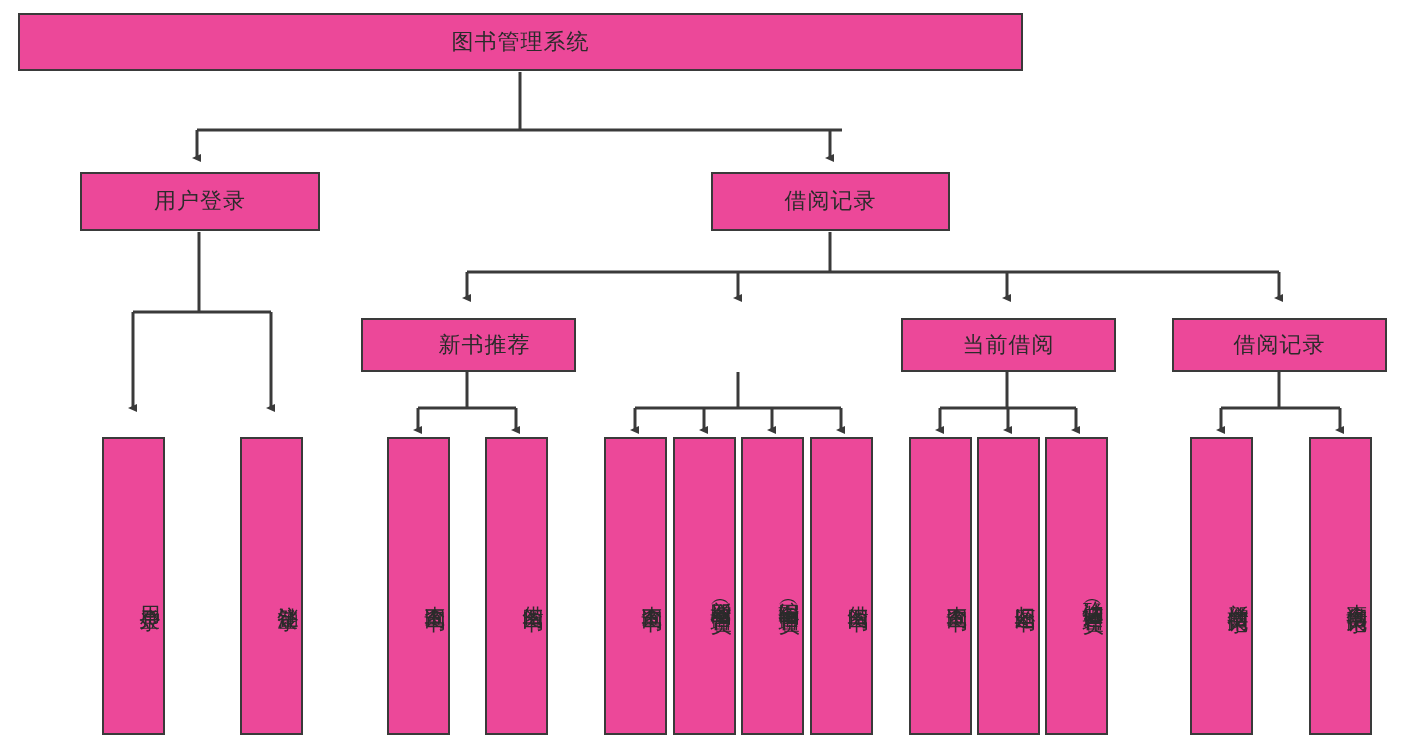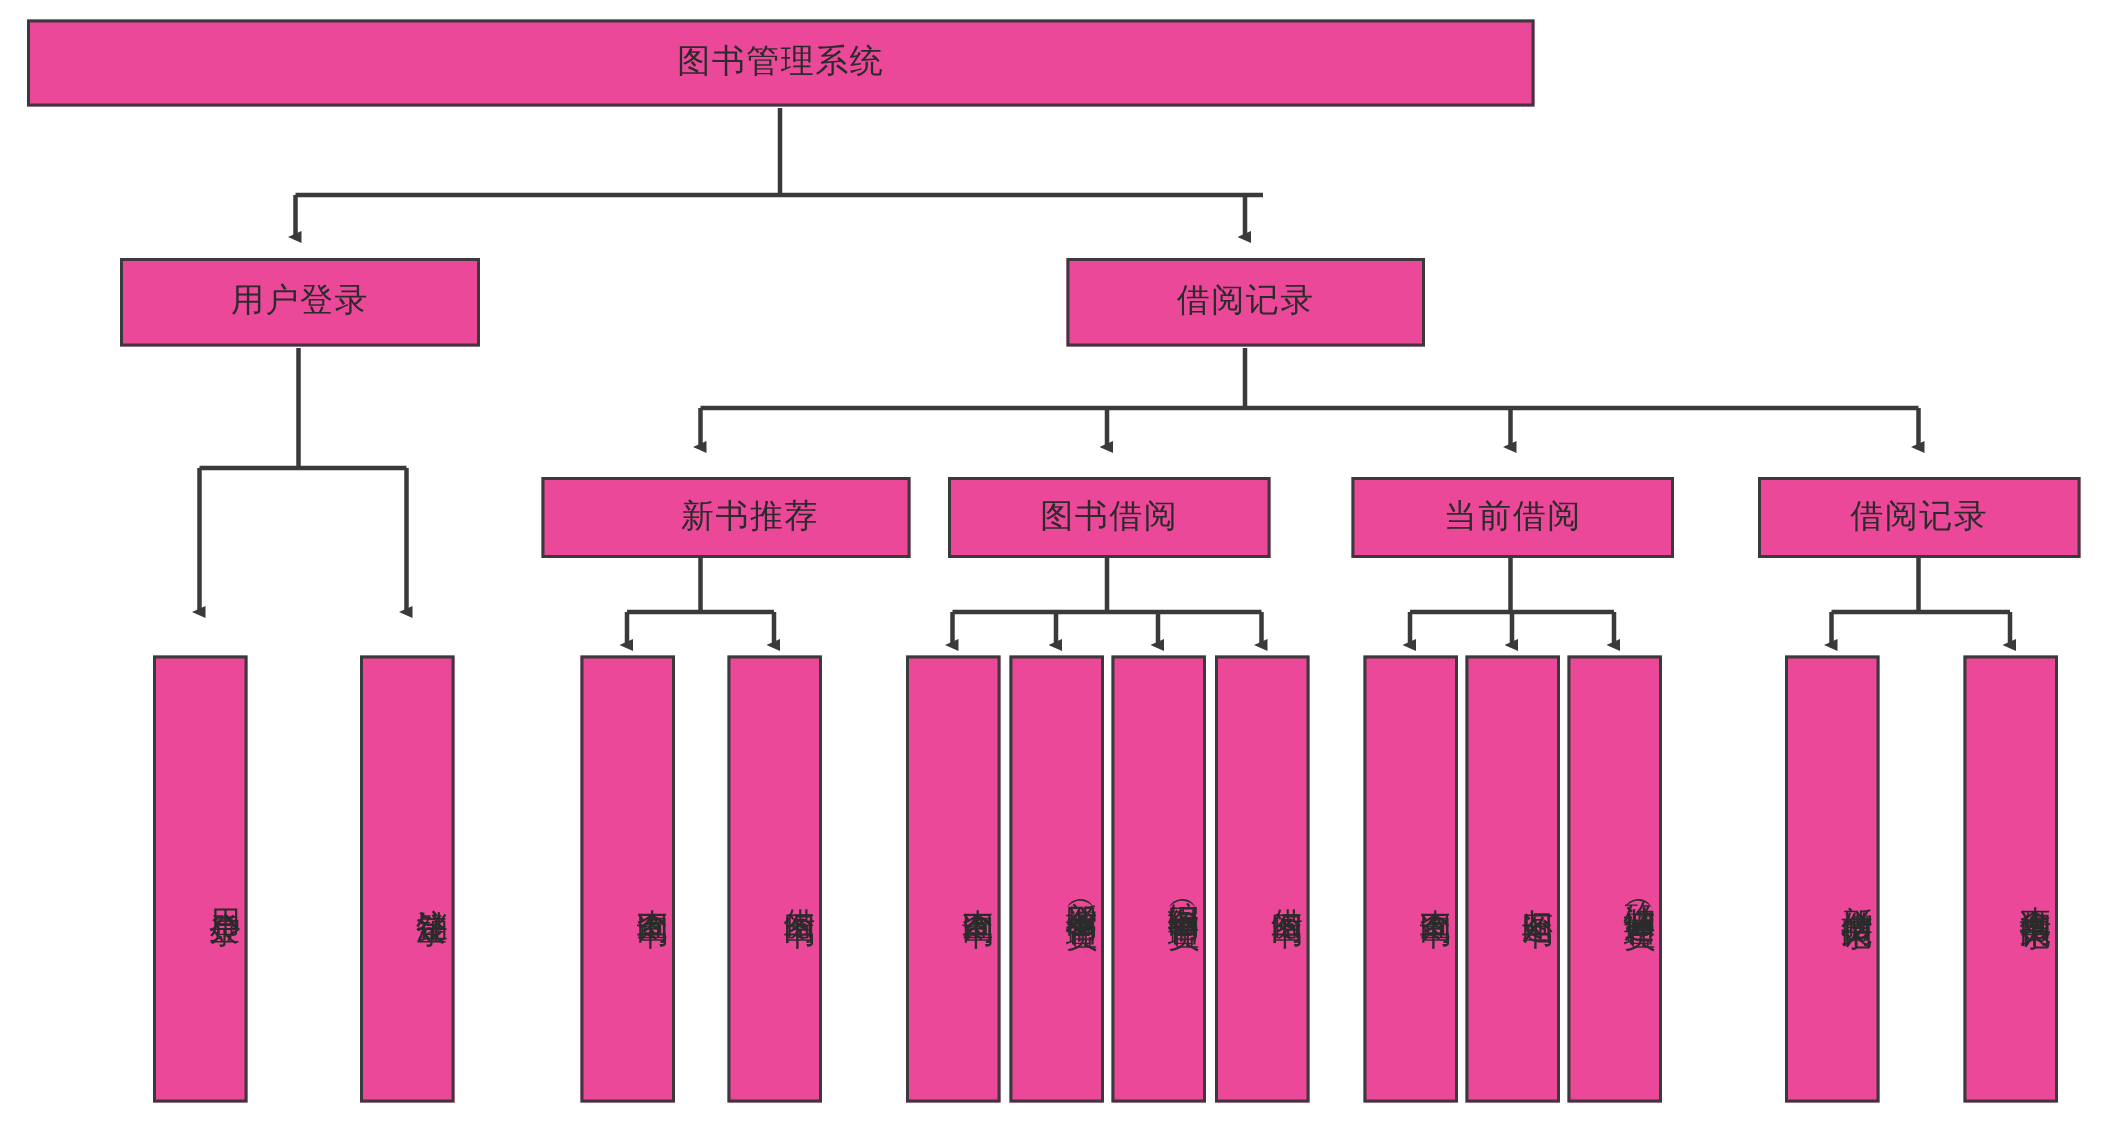--- a/index.html
+++ b/index.html
@@ -126,25 +126,22 @@
     <span class="node-label">图书管理系统</span>
   </div>
 
   <div class="node horiz" style="left:80px; top:172px; width:240px; height:59px;">
     <span class="node-label">用户登录</span>
   </div>
   <div class="node horiz" style="left:711px; top:172px; width:239px; height:59px;">
     <span class="node-label">借阅记录</span>
   </div>
 
-  <div class="node horiz" style="left:361px; top:318px; width:246px; height:54px;padding-left:32px;">
+  <div class="node horiz" style="left:361px; top:318px; width:215px; height:54px;padding-left:32px;">
     <span class="node-label">新书推荐</span>
-  </div>
-  <div class="node horiz" style="left:632px; top:318px; width:215px; height:54px;">
-    <span class="node-label">图书借阅</span>
   </div>
   <div class="node horiz" style="left:1172px; top:318px; width:215px; height:54px;">
     <span class="node-label">借阅记录</span>
   </div>
   <div class="node horiz" style="left:901px; top:318px; width:215px; height:54px;">
     <span class="node-label">当前借阅</span>
   </div>
 
   <div class="node vert" style="left:102px; top:437px; width:63px; height:298px;">
     <span class="node-label">用户登录</span>

